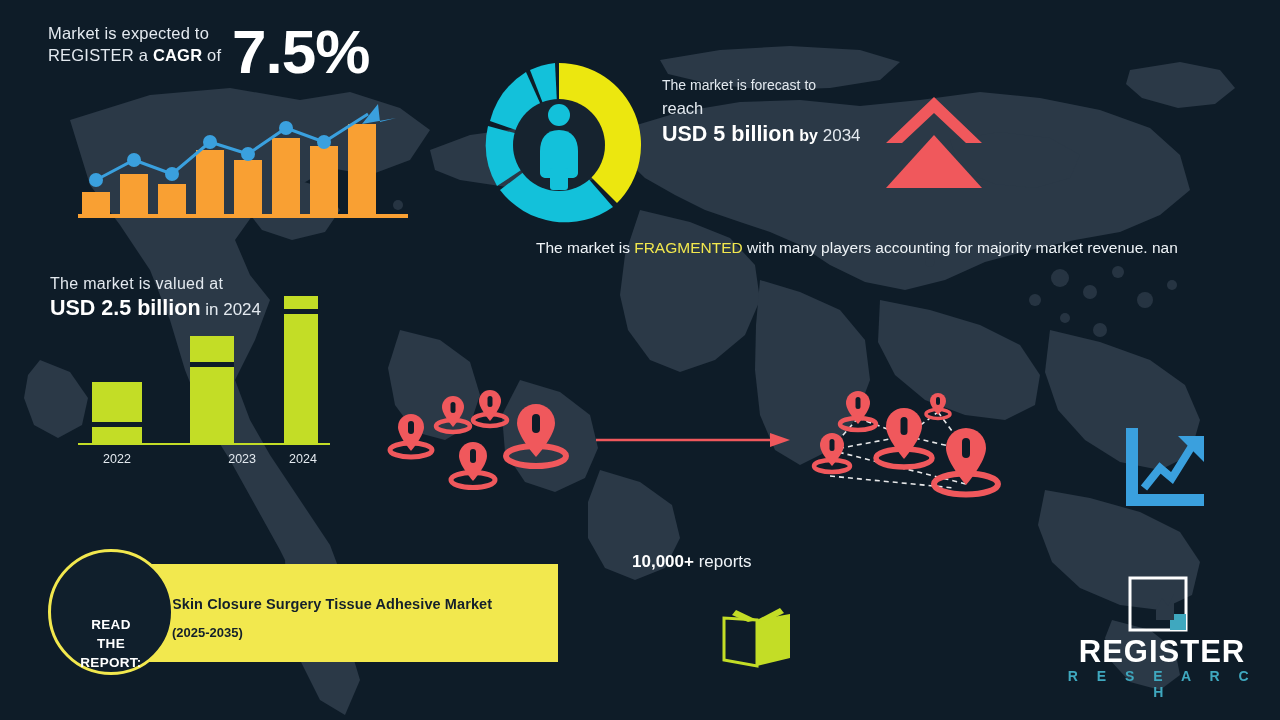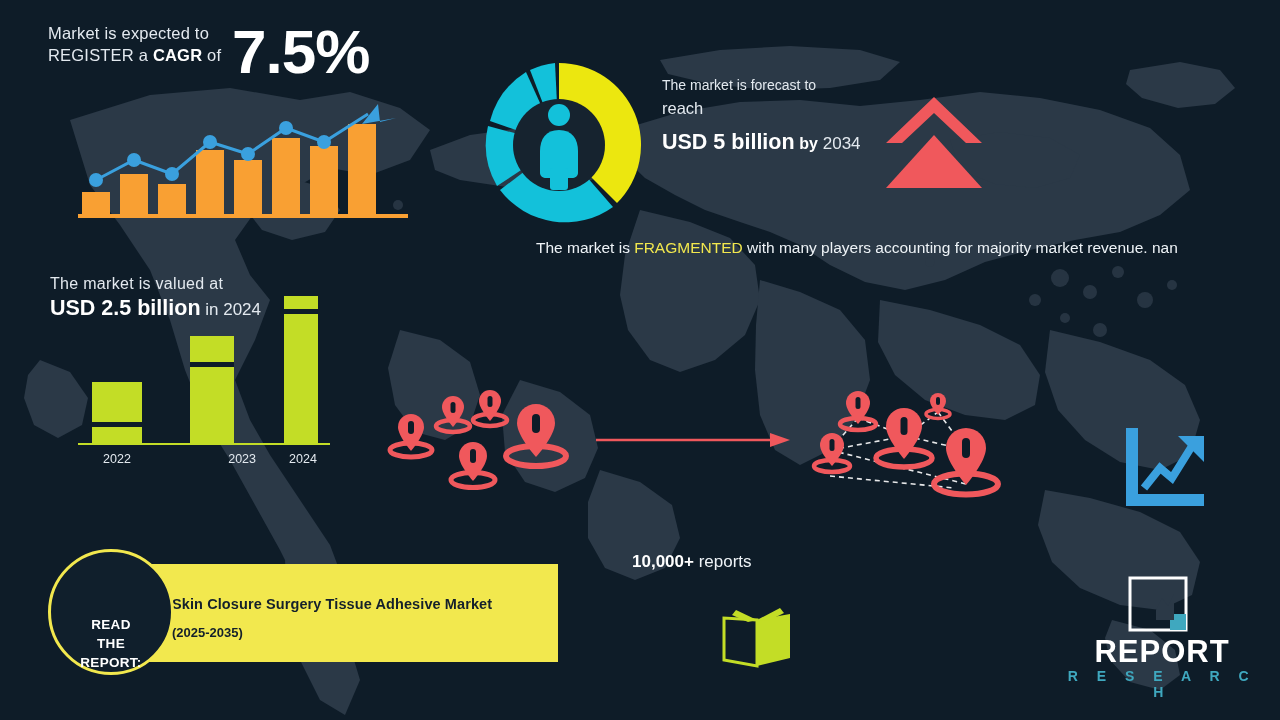--- a/index.html
+++ b/index.html
@@ -33,21 +33,21 @@
   #cagr-line2 b { color: #ffffff; font-weight: 700; margin-top: 20px; }
   #cagr-value {
     position: absolute; left: 232px; top: 16px;
     font-size: 62px; font-weight: 700; color: #ffffff; letter-spacing: -1px;
   }
 
   
   #forecast-block { left: 662px; top: 74px; }
   #forecast-l1 { display:block; font-size: 14px; color: #e3e9ef; line-height: 23px; }
   #forecast-l2 { display:block; font-size: 16.5px; color: #e3e9ef; line-height: 23px; }
-  #forecast-l3 { display:block; margin-top: 10px; font-size: 17px; color: #e3e9ef; text-align: center; }
+  #forecast-l3 { display:block; margin-top: 2px; font-size: 17px; color: #e3e9ef; text-align: center; }
   #forecast-l3 .big { font-size: 21.5px; font-weight: 700; color: #ffffff; }
   #forecast-l3 .by { font-size: 16px; font-weight: 700; color: #ffffff; }
   #forecast-l3 .yr { font-size: 17px; font-weight: 400; color: #e3e9ef; }
 
   
   #fragment-block { left: 536px; top: 237px; width: 680px; white-space: normal; line-height: 22px; }
   #fragment-block span { font-size: 15.5px; color: #eef3f7; }
   #fragment-block .hl { color: #f2e84e; }
 
   
@@ -354,17 +354,17 @@
     <path d="M18,2 L39,12 L30,14 L14,7 Z" fill="#c3dd26"></path>
     <path d="M62,0 L39,12 L50,13 L66,5 Z" fill="#c3dd26"></path>
   </svg>
 
   <div id="logo">
     <svg id="logo-mark" viewBox="0 0 60 56">
       <rect x="2" y="2" width="56" height="52" fill="none" stroke="#ffffff" stroke-width="3"></rect>
       <rect x="42" y="38" width="16" height="16" fill="#3fa8bf"></rect>
       <path d="M28,34 L34,22 L40,30 L46,18 L46,44 L28,44 Z" fill="#2b3947"></path>
     </svg>
-    <div id="logo-emergen">REPORT</div>
+    <div id="logo-emergen">REGISTER</div>
     <div id="logo-research">R E S E A R C H</div>
   </div>
 
 </div>
 
 </body></html>

